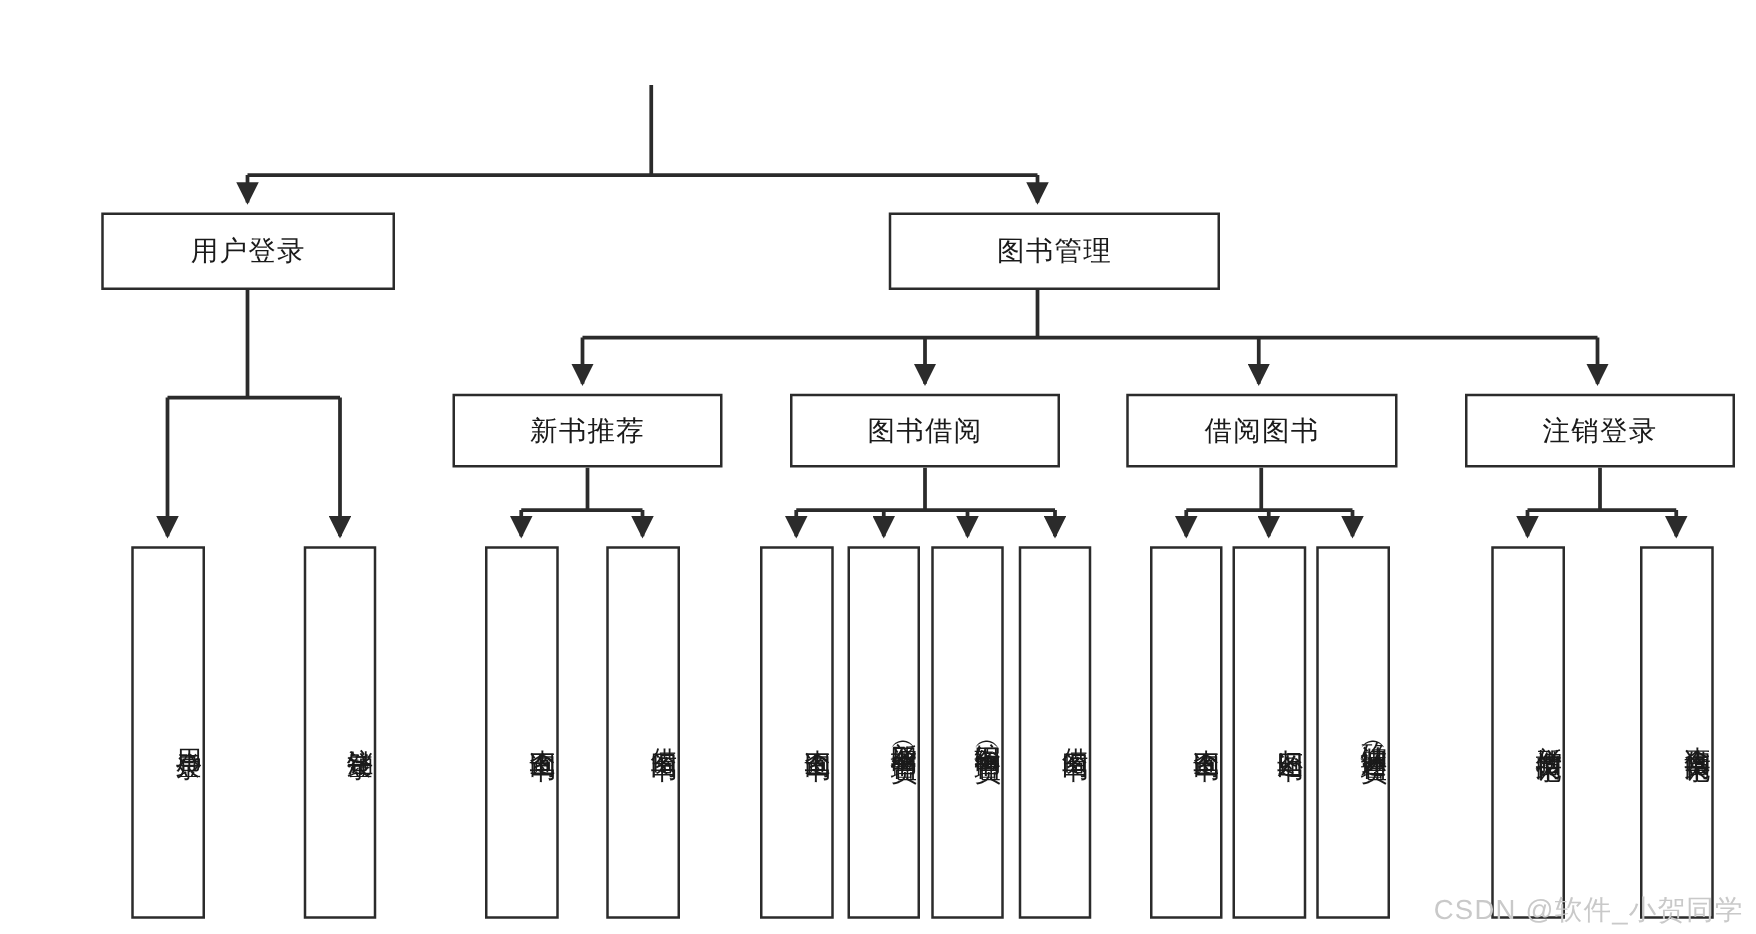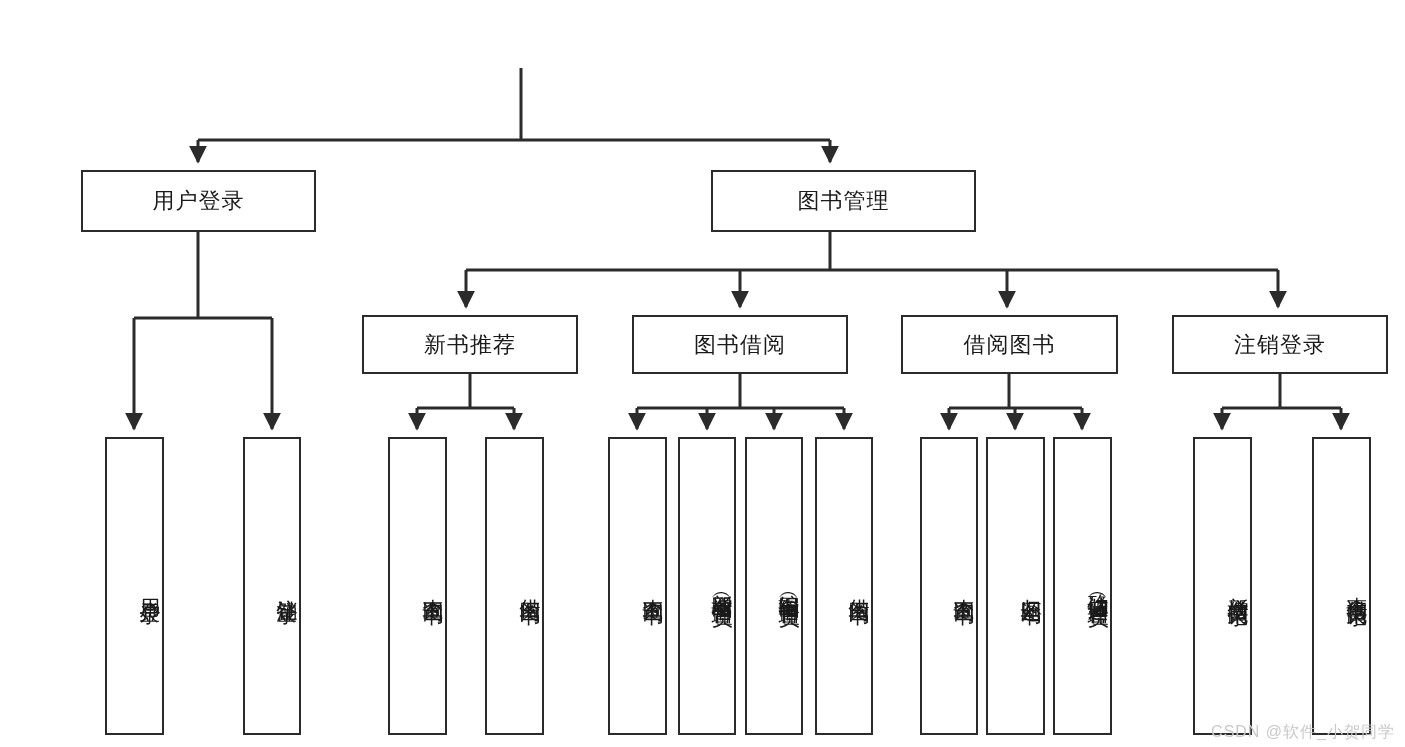--- a/index.html
+++ b/index.html
@@ -31,21 +31,21 @@
   }
   .node.leaf .vtext{
     writing-mode:vertical-rl;
     text-orientation:upright;
     white-space:nowrap;
     display:block;
   }
   .watermark{
     position:absolute;
     right:10px;bottom:4px;
-    font-size:16px;
+    font-size:22px;
     color:#c9c9c9;
     letter-spacing:1px;
     white-space:nowrap;
     user-select:none;
     text-align:right;
   }
 </style>
 </head>
 <body>
 

